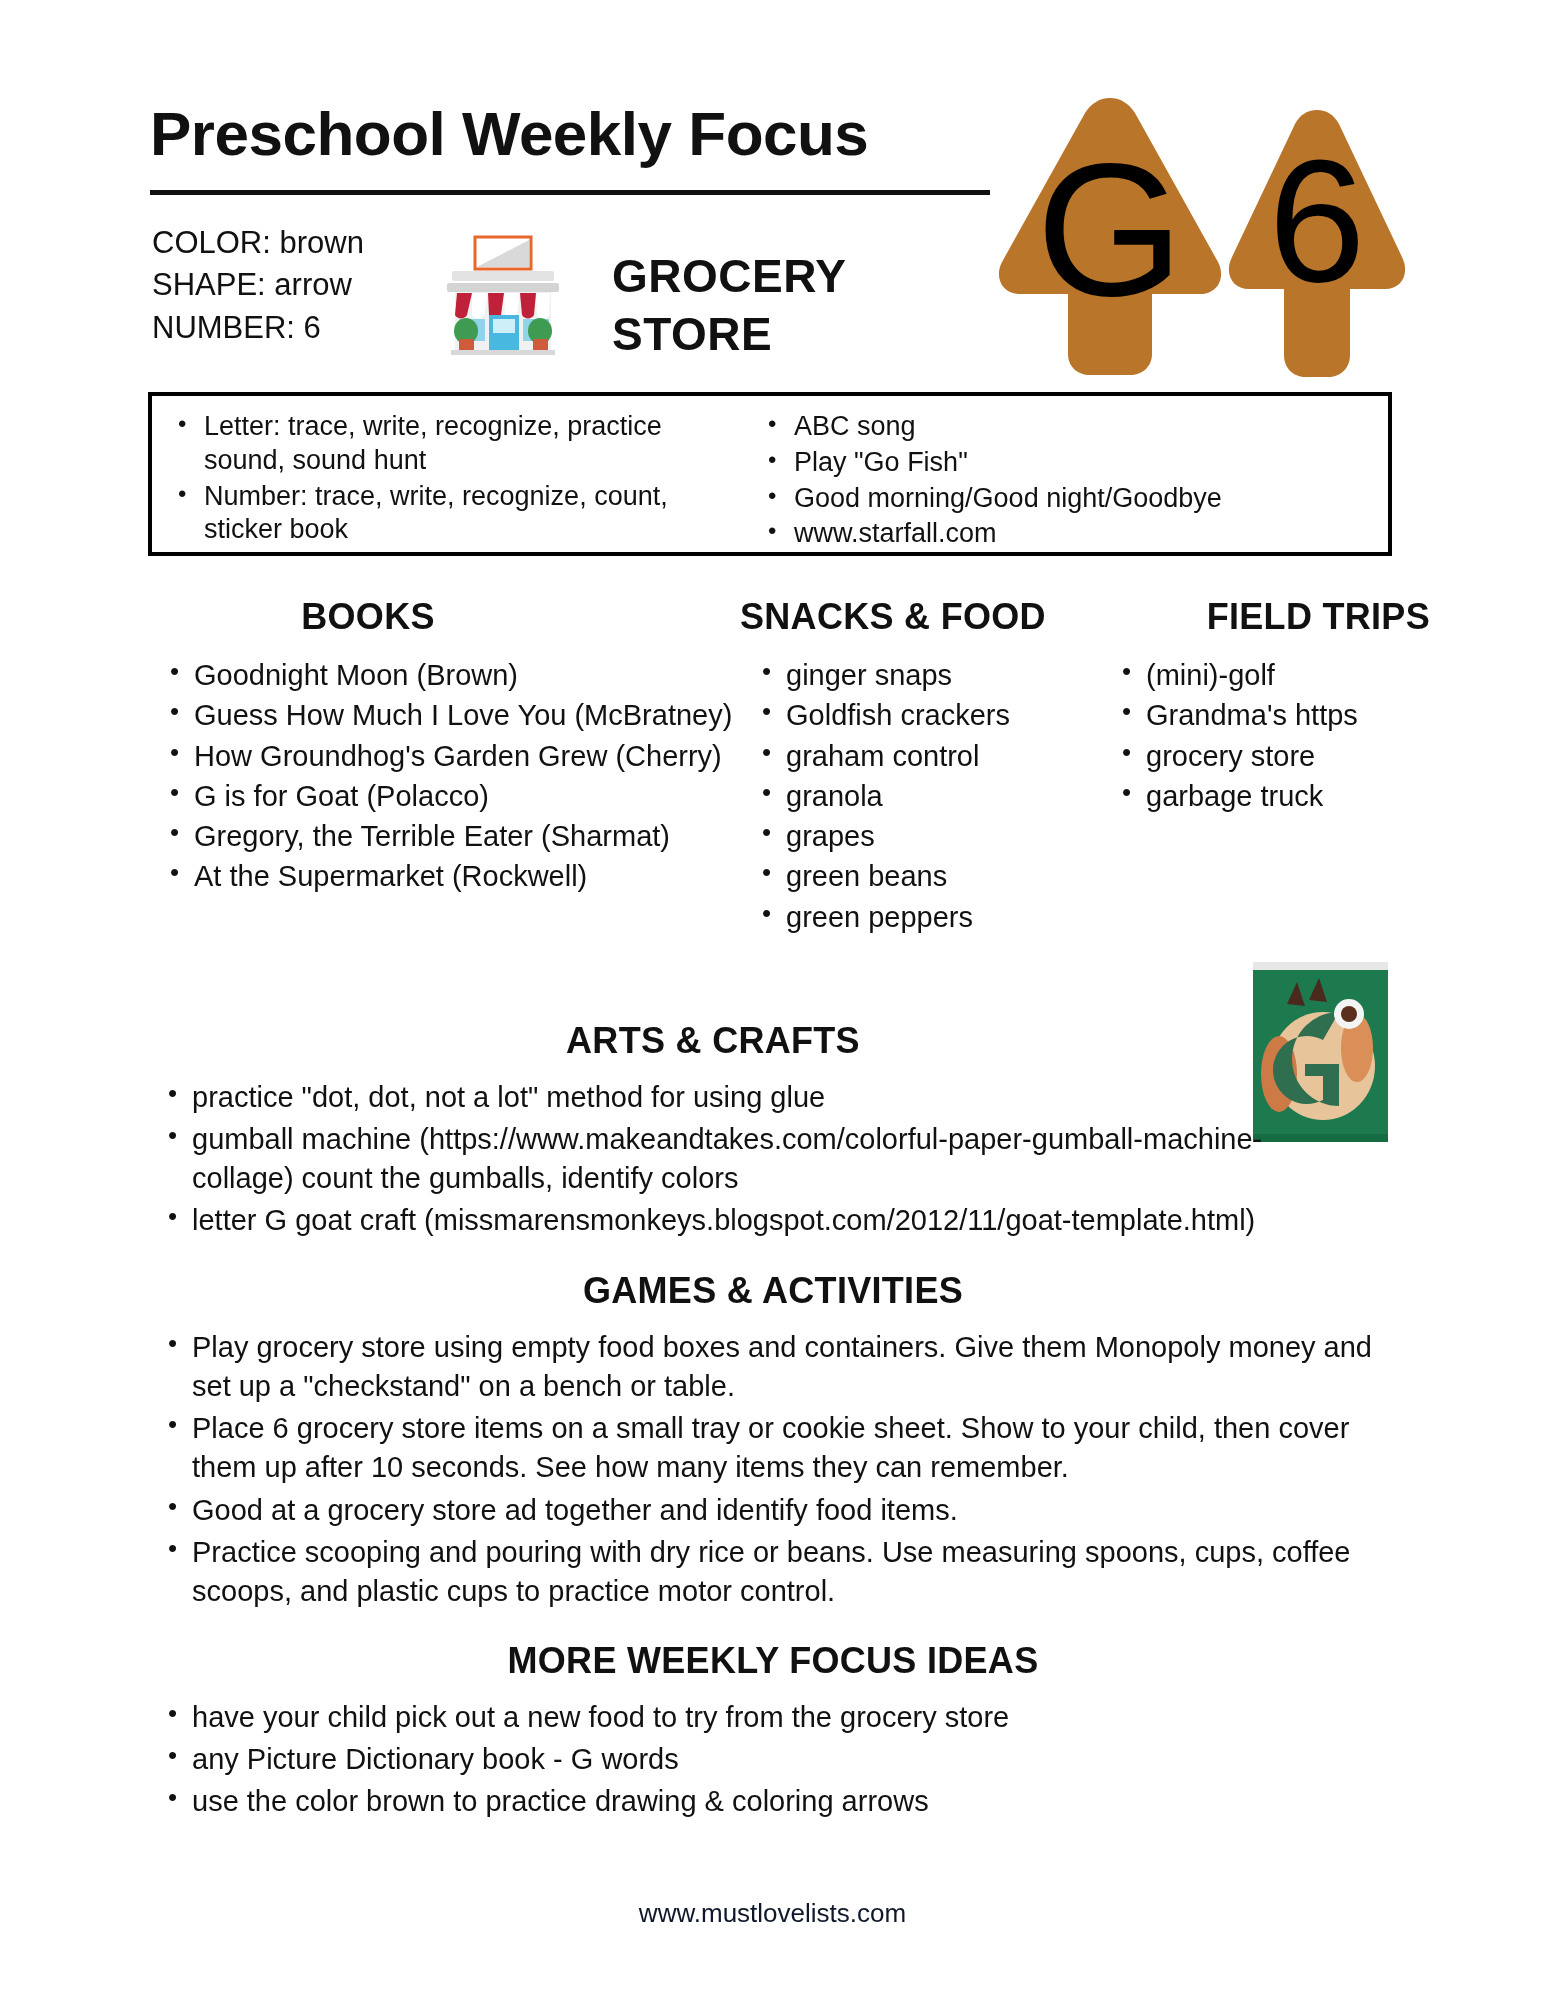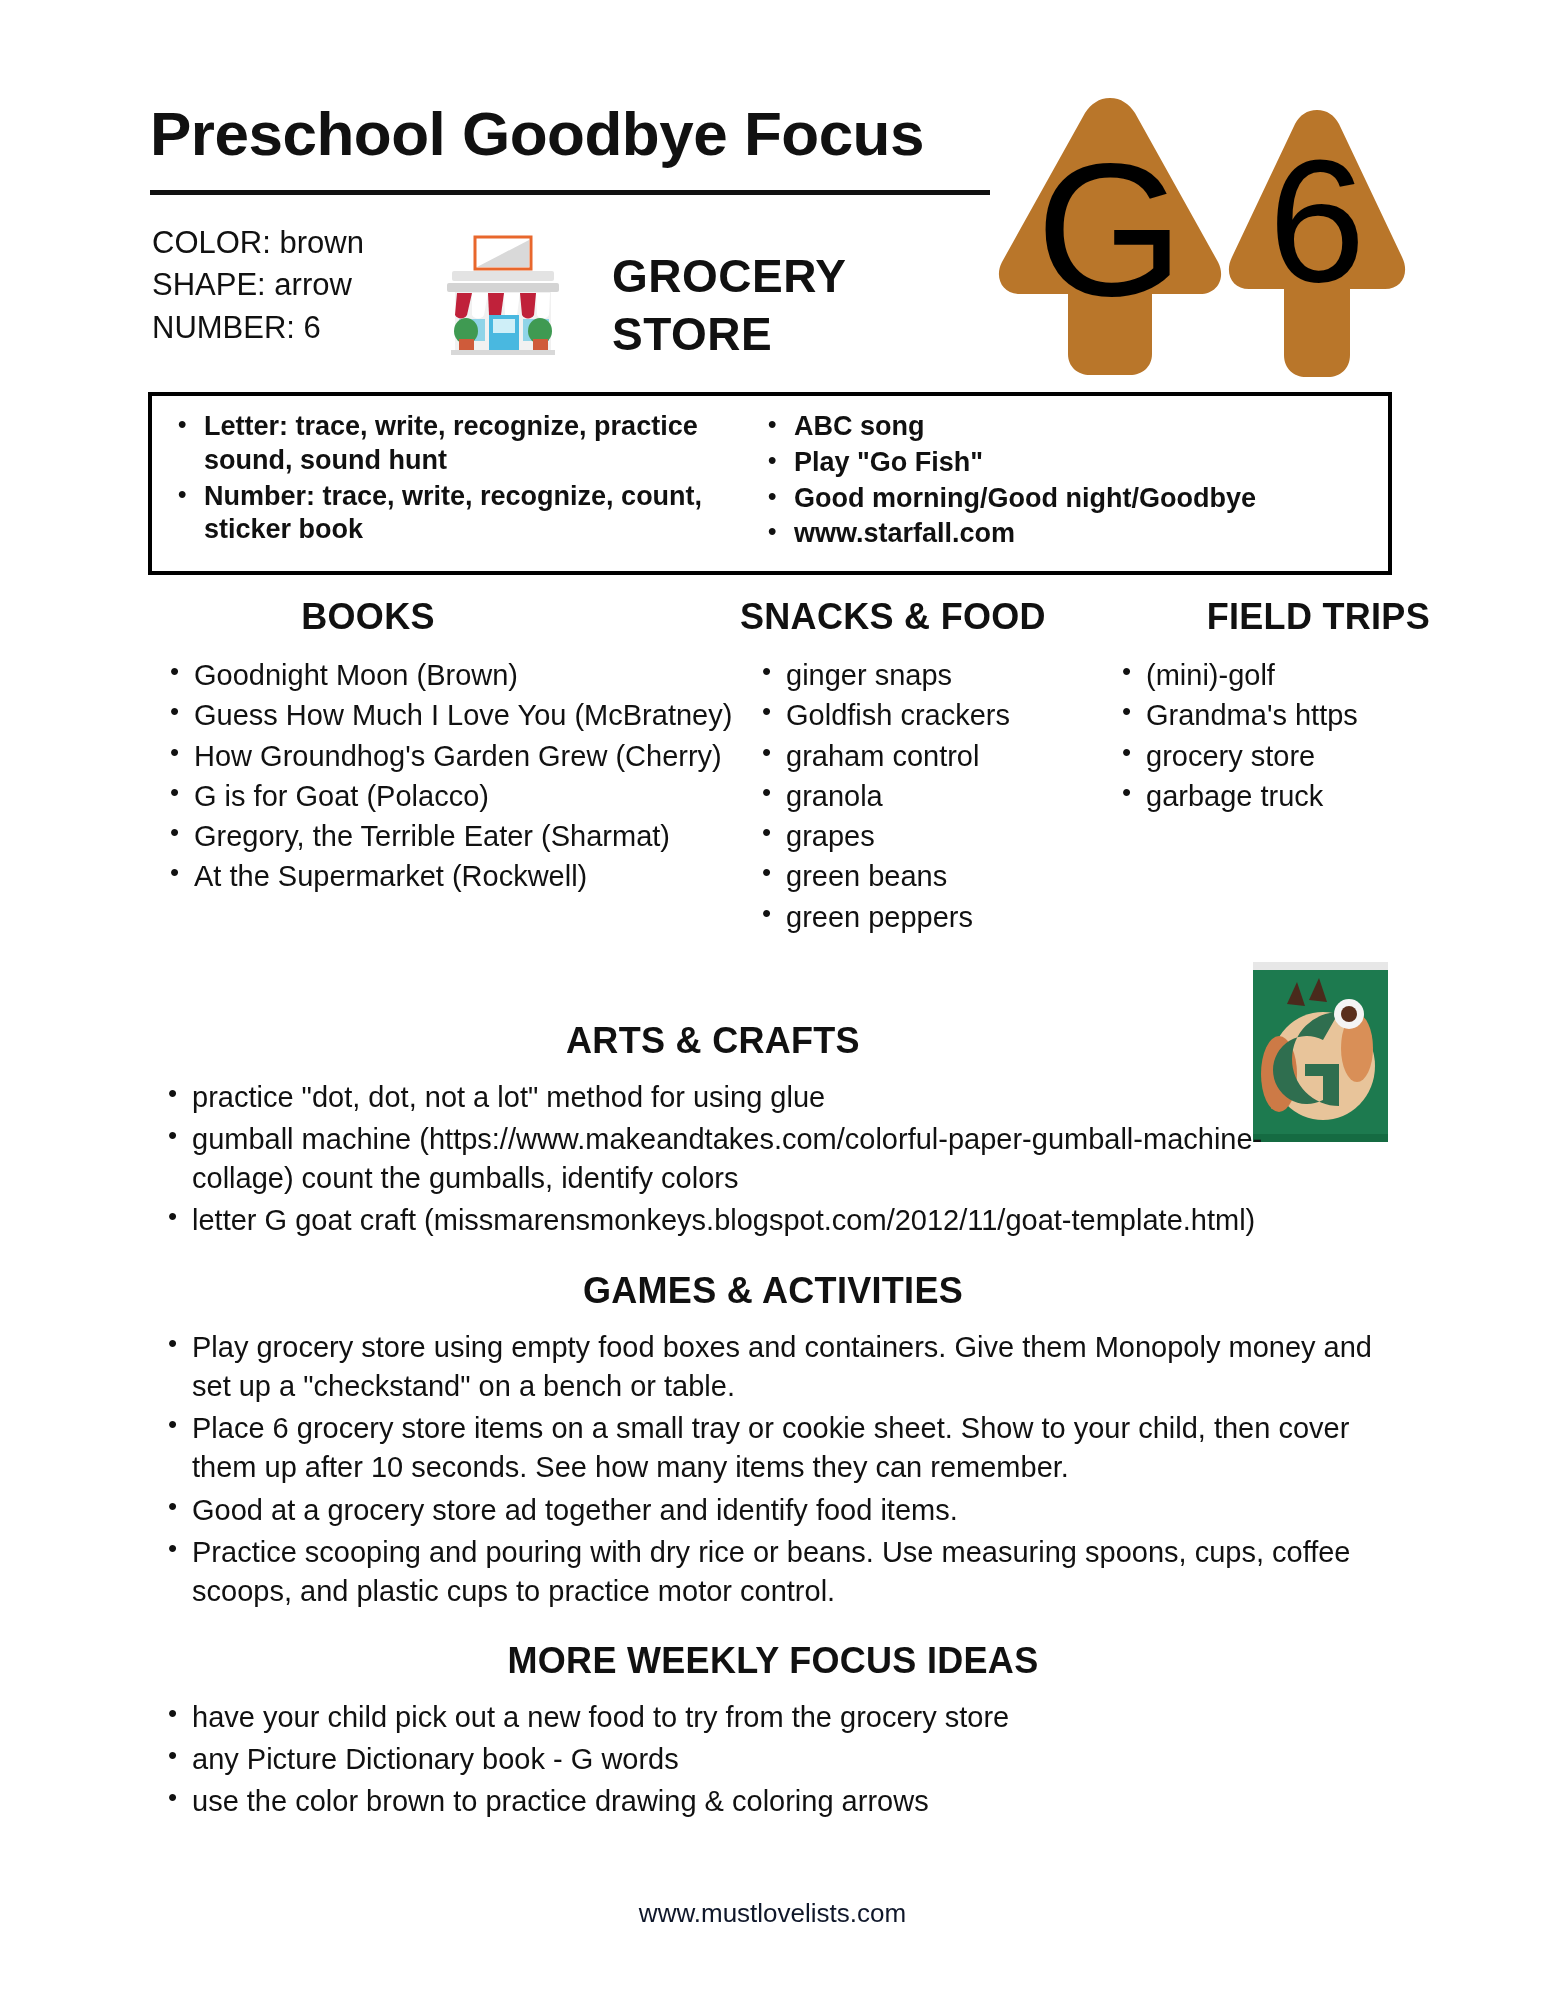--- a/index.html
+++ b/index.html
@@ -83,24 +83,23 @@
     font-weight: normal;
     color: #000000;
   }
 
   
   .skills-box {
     position: absolute;
     left: 148px;
     top: 392px;
     width: 1244px;
-    height: 183px;
+    height: 164px;
     border: 4px solid #000000;
     box-sizing: border-box;
-    font-weight: bold;
   }
   .skills-cols {
     display: flex;
     height: 100%;
     box-sizing: border-box;
     padding: 14px 0 0 0;
   }
   .skills-col { flex: 1; }
   .skills-col.left { flex: 0 0 590px; }
   .skills-col ul {
@@ -212,21 +211,21 @@
     color: #0f172a;
   }
 </style>
 </head>
 <body>
 
 <div class="page">
 
   <div class="header">
 
-    <div class="title">Preschool Goodbye Focus</div>
+    <div class="title">Preschool Weekly Focus</div>
     <div class="title-rule"></div>
 
     <div class="attrs">
       <div>COLOR: brown</div>
       <div>SHAPE: arrow</div>
       <div>NUMBER: 6</div>
     </div>
 
     <div class="store-icon">
       <svg viewBox="0 0 132 125" width="132" height="125">

